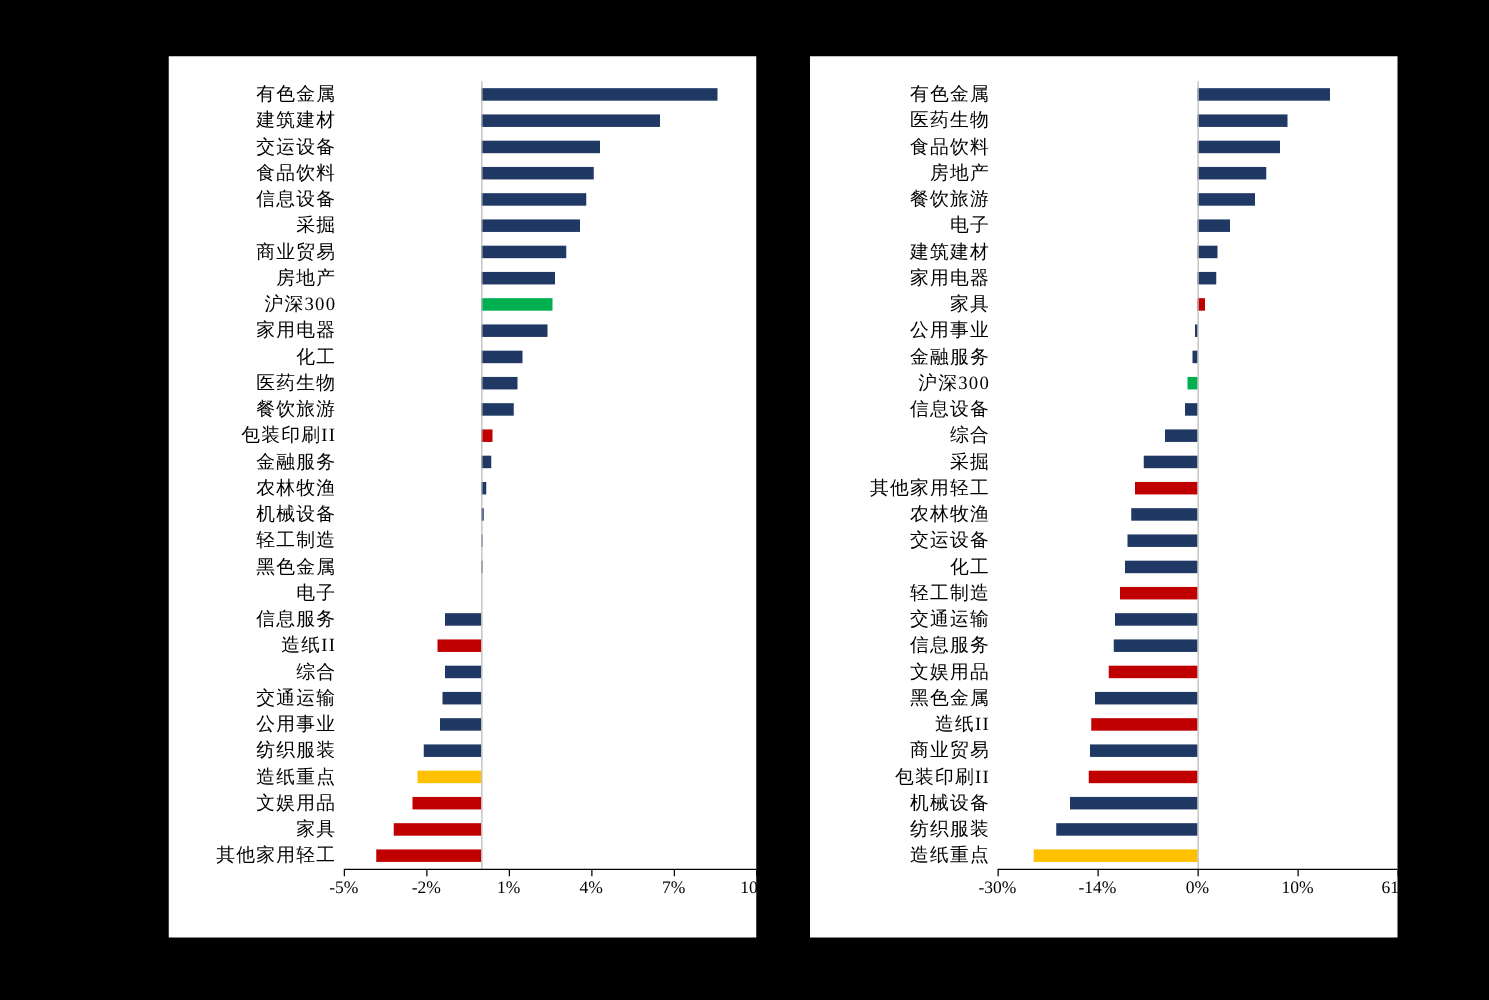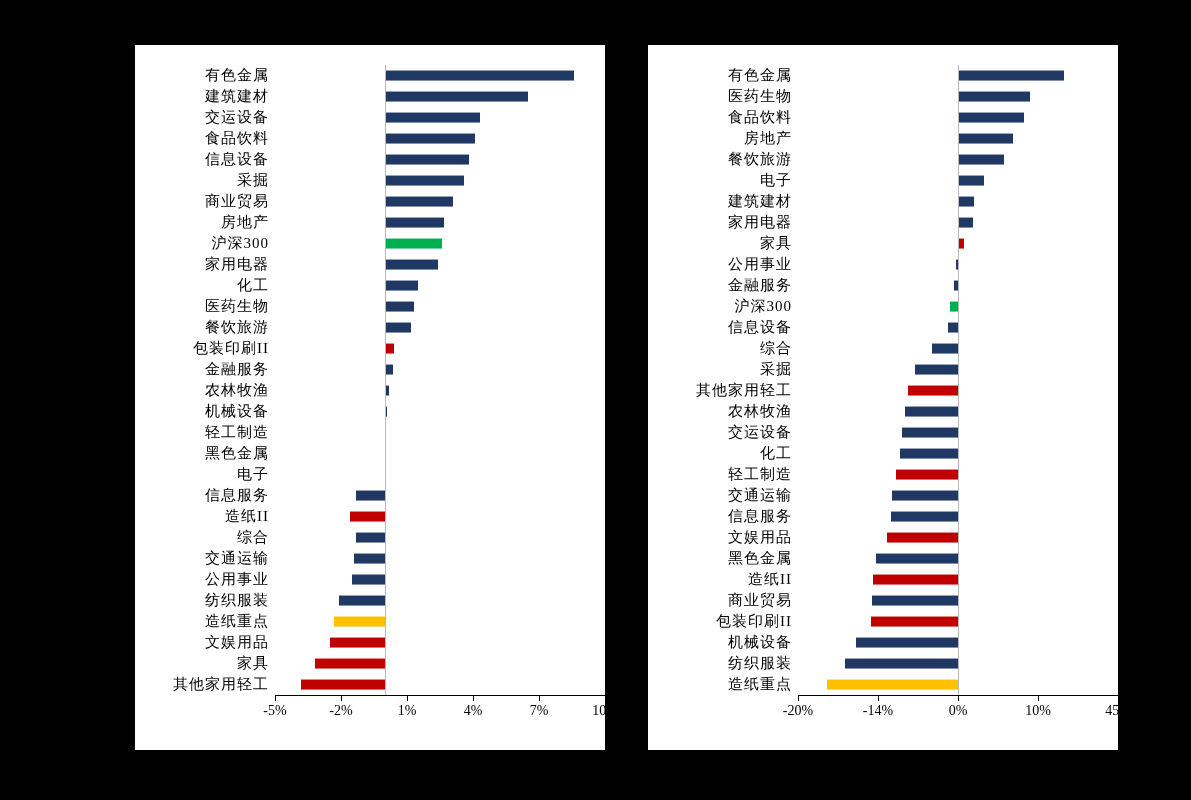--- a/index.html
+++ b/index.html
@@ -412,26 +412,26 @@
             <div class="lbl" style="flex-basis: 150px;">造纸重点</div>
             <div class="plot">
               <div class="bar" style="background: rgb(255, 192, 0); height: 10.92px; left: 9%; width: 41%;"></div>
             </div>
           </div>
         </div>
         <div class="axisline" style="top: 20px; height: 630px; left: 310px;"></div>
         <div class="xaxis" style="top: 650px; left: 150px; width: 320px;"></div>
         <div class="ticks" style="top: 651px; left: 0px;">
           <div class="tickmark" style="left: 150px;"></div>
-          <div class="tick" style="left: 150px; top: 7px;">-20%</div>
+          <div class="tick" style="left: 150px; top: 7px;">-30%</div>
           <div class="tickmark" style="left: 230px;"></div>
           <div class="tick" style="left: 230px; top: 7px;">-14%</div>
           <div class="tickmark" style="left: 310px;"></div>
           <div class="tick" style="left: 310px; top: 7px;">0%</div>
           <div class="tickmark" style="left: 390px;"></div>
           <div class="tick" style="left: 390px; top: 7px;">10%</div>
           <div class="tickmark" style="left: 470px;"></div>
-          <div class="tick" style="left: 470px; top: 7px;">45%</div>
+          <div class="tick" style="left: 470px; top: 7px;">61%</div>
         </div>
       </div>
   </div>
 
 </div>
 
 </body></html>

